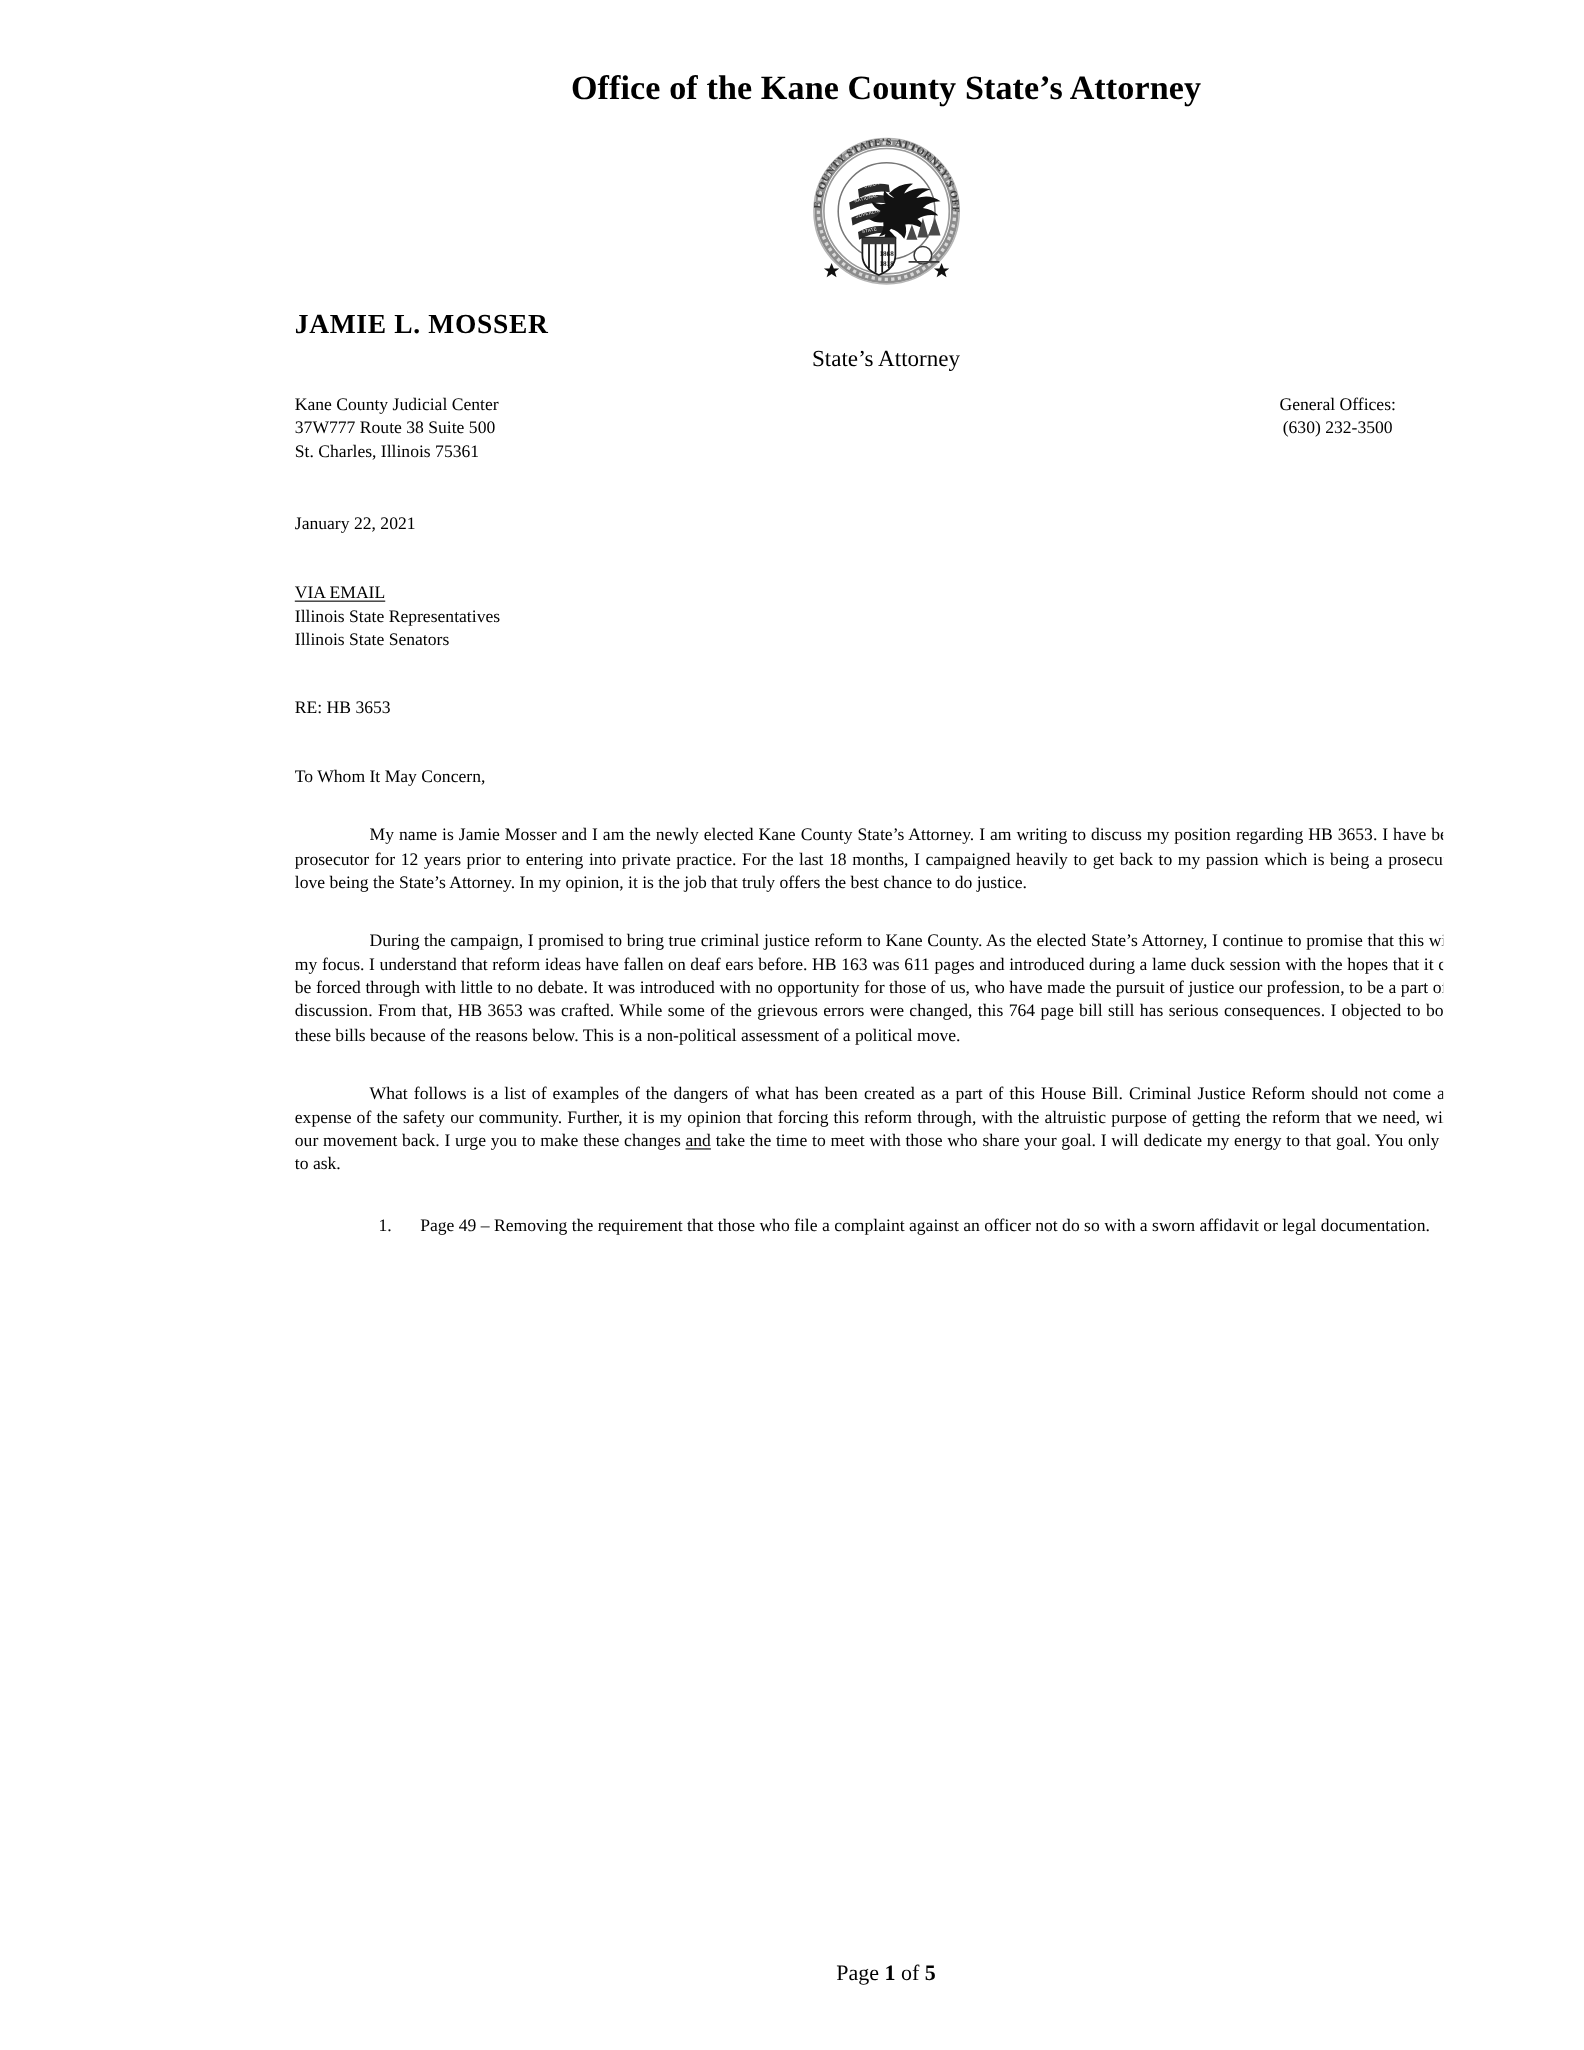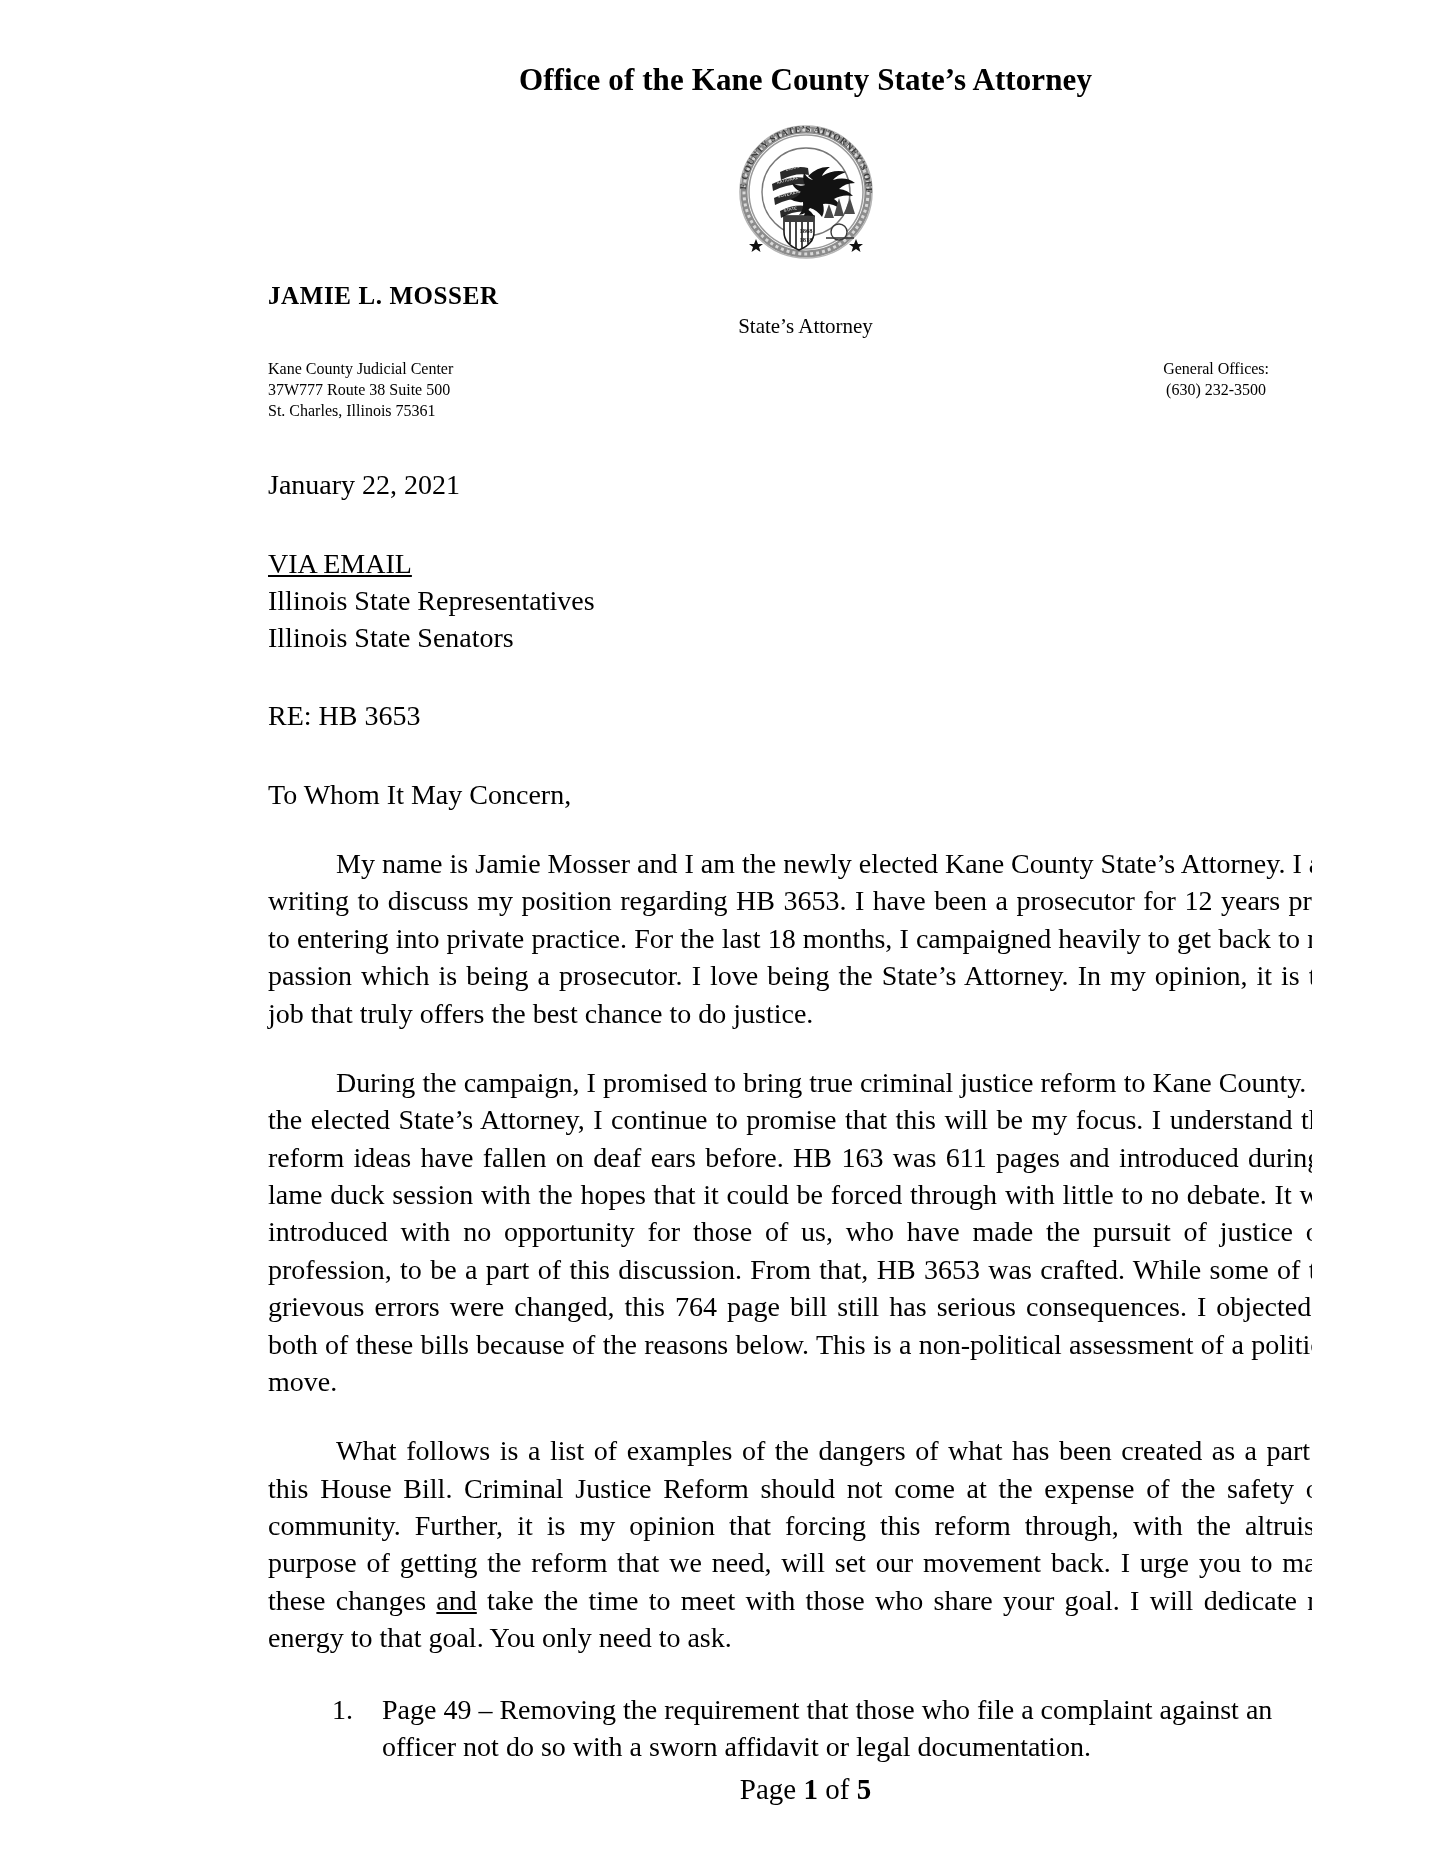--- a/index.html
+++ b/index.html
@@ -72,21 +72,21 @@
     align-items: flex-start;
     margin-top: 21px;
     font-size: 16px;
     line-height: 1.3;
   }
   .contact-left { text-align: left; }
   .contact-right { text-align: center; padding-right: 74px; }
   .contact-row div > div { white-space: nowrap; }
 
   
-  .body-block { font-size: 28px; line-height: 1.33; }
+  .body-block { font-size: 16px; line-height: 1.33; }
 
   .date-line { margin-top: 44px; }
 
   .addressee-block { margin-top: 42px; }
   .addressee-block div { line-height: 1.33; }
   .u { text-decoration: underline; text-underline-offset: 2px; }
 
   .re-line { margin-top: 40px; }
   .salutation { margin-top: 42px; }
 
@@ -109,21 +109,21 @@
     line-height: 1.335;
     text-align: left;
   }
 
   .footer {
     position: absolute;
     left: 0;
     right: 0;
     bottom: 58px;
     text-align: center;
-    font-size: 29px;
+    font-size: 20px;
   }
   .footer b { font-weight: bold; }
 </style>
 </head>
 <body>
 
 <div class="page">
   <div class="sheet">
 
     <div class="letterhead">

